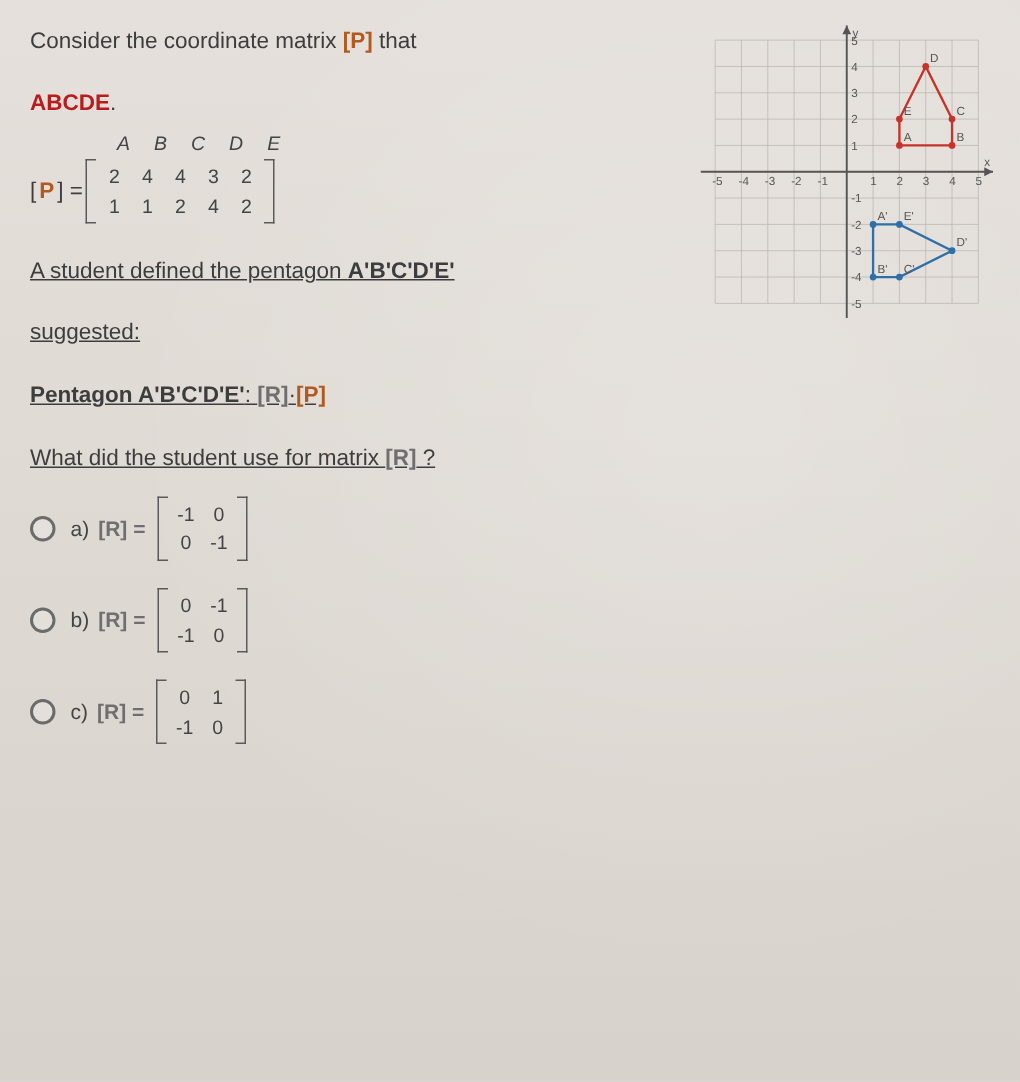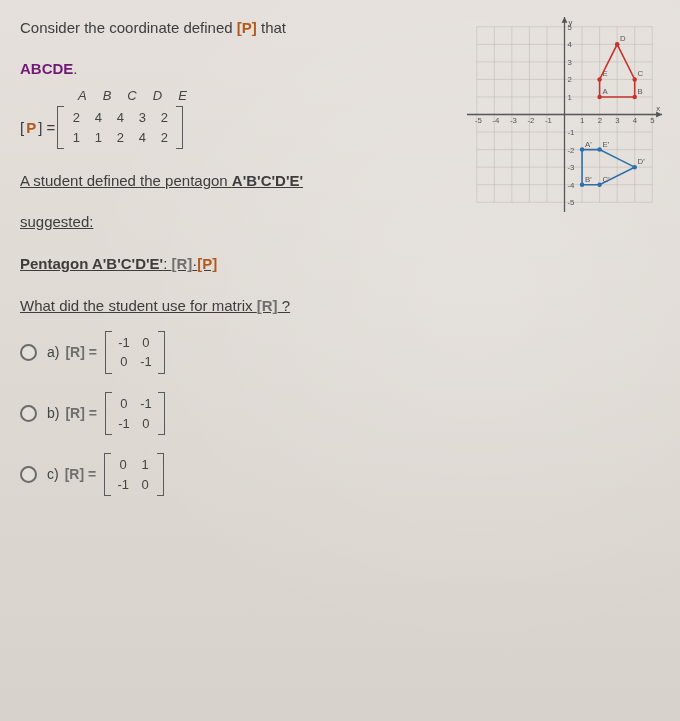--- a/index.html
+++ b/index.html
@@ -13,21 +13,21 @@
     background-image:
       radial-gradient(ellipse at 70% 40%, rgba(255,255,255,.18), transparent 60%),
       linear-gradient(180deg, #e5e0db 0%, #d8d2cc 100%);
     color: #3d3d3d;
     font-size: 15px;
     line-height: 1.35;
     position: relative;
   }
   .intro { max-width: 380px; }
   .abcde, .P, .R { font-weight: 700; }
-  .abcde { color: #701a75; }
+  .abcde { color: #b91c1c; }
   .P     { color: #b25a1e; }
   .R     { color: #6f6f6f; }
   .mtx-block { margin-top: 8px; }
   .col-headers {
     display: flex;
     gap: 16px;
     margin-left: 58px;
     font-style: italic;
     font-size: 13px;
     color: #444;
@@ -83,21 +83,21 @@
     top: 12px; right: 18px;
     width: 195px; height: 205px;
   }
   .graph svg { width: 100%; height: 100%; }
   .tick, .axis-label { font-size: 8px; fill: #555; }
 </style>
 </head>
 <body>
 
 <div class="intro">
-  <span>Consider the coordinate defined </span>
+  <span>Consider the coordinate matrix </span>
   <span class="P">[P]</span>
   <span> that</span><br>
   <br>
   <span class="abcde">ABCDE</span><span>.</span>
 </div>
 
 <div class="mtx-block">
   <div class="col-headers">
     <span>A</span>
     <span>B</span>

